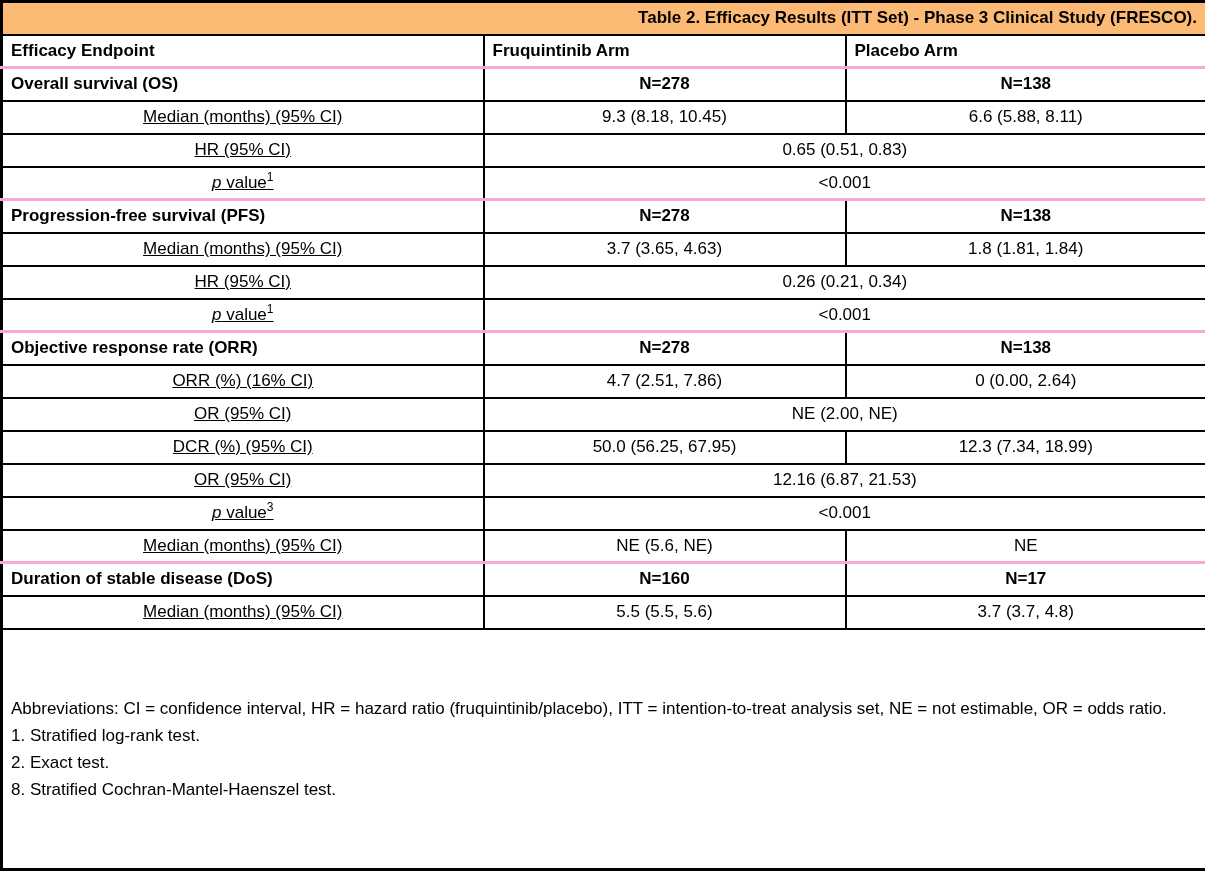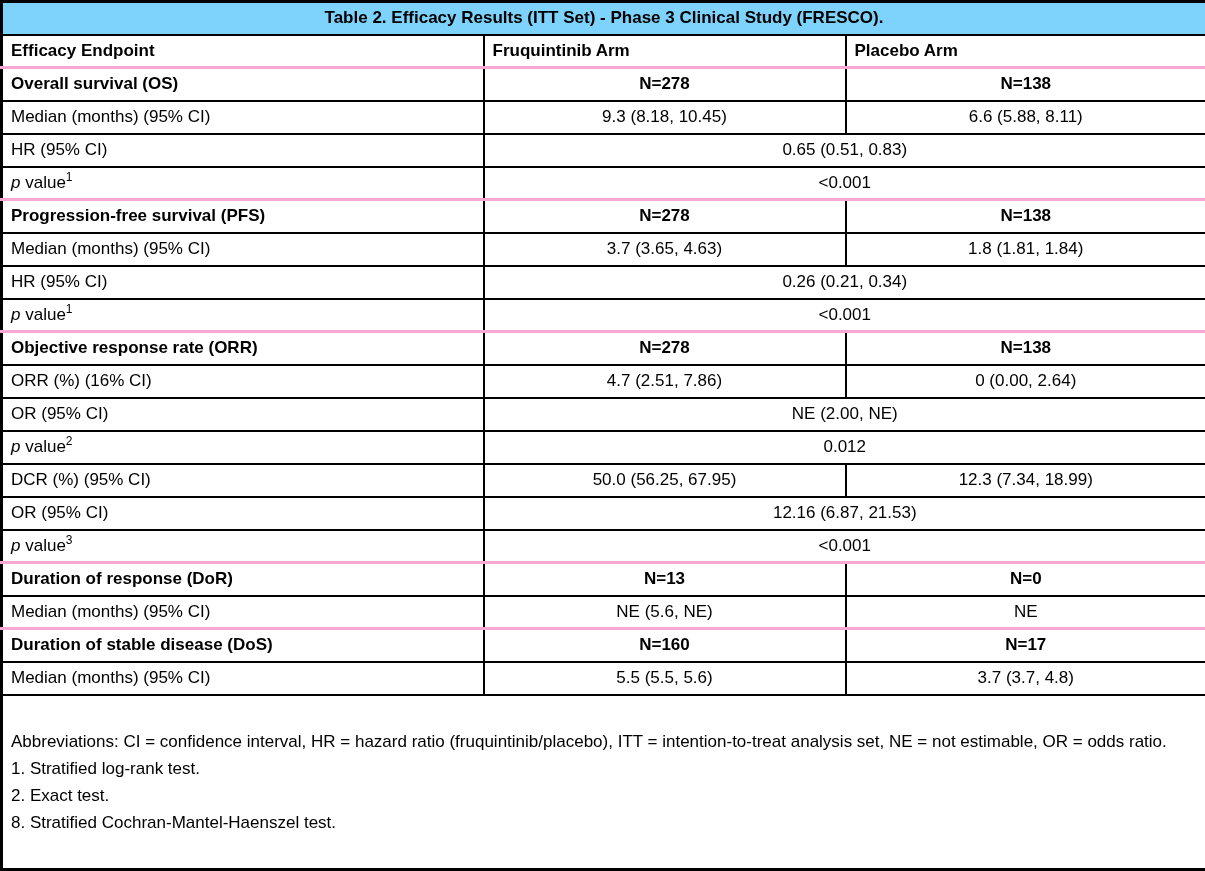--- a/index.html
+++ b/index.html
@@ -26,23 +26,23 @@
     border: 2px solid #000;
     padding: 0 8px;
     vertical-align: middle;
     overflow: hidden;
     white-space: nowrap;
   }
   tr.h33 { height: 33px; }
 
   
   td.title-cell {
-    background: #7dd3fc;
-    font-weight: bold;
-    text-align: center;
+    background: #fdba74;
+    font-weight: bold;
+    text-align: right;
     border-bottom: 3px solid #000;
   }
 
   
   td.col-head {
     font-weight: bold;
     text-align: left;
     border-bottom: 3px solid #000;
   }
 
@@ -54,23 +54,24 @@
   td.section-label {
     text-align: left;
   }
   td.n-cell {
     text-align: center;
     font-weight: bold;
   }
 
   
   td.endpoint-label {
-    text-align: left;
+    text-align: center;
     padding-left: 22px;
     font-weight: normal;
+    text-decoration: underline;
   }
   td.value-cell {
     text-align: center;
     font-weight: normal;
   }
   td.endpoint-label i { font-style: italic; }
   td.endpoint-label sup {
     font-size: 12px;
     line-height: 0;
   }
@@ -153,44 +154,35 @@
   </tr>
   <tr class="h33">
     <td class="endpoint-label">ORR (%) (16% CI)</td>
     <td class="value-cell">4.7 (2.51, 7.86)</td>
     <td class="value-cell">0 (0.00, 2.64)</td>
   </tr>
   <tr class="h33">
     <td class="endpoint-label">OR (95% CI)</td>
     <td class="value-cell" colspan="2">NE (2.00, NE)</td>
   </tr>
-  <tr class="h33">
-    <td class="endpoint-label"><i>p</i><span> value</span><sup>2</sup></td>
-    <td class="value-cell" colspan="2">0.012</td>
-  </tr>
 
   <tr class="h33">
     <td class="endpoint-label">DCR (%) (95% CI)</td>
     <td class="value-cell">50.0 (56.25, 67.95)</td>
     <td class="value-cell">12.3 (7.34, 18.99)</td>
   </tr>
   <tr class="h33">
     <td class="endpoint-label">OR (95% CI)</td>
     <td class="value-cell" colspan="2">12.16 (6.87, 21.53)</td>
   </tr>
   <tr class="h33">
     <td class="endpoint-label"><i>p</i><span> value</span><sup>3</sup></td>
     <td class="value-cell" colspan="2">&lt;0.001</td>
   </tr>
 
-  <tr class="h33 section">
-    <td class="section-label">Duration of response (DoR)</td>
-    <td class="n-cell">N=13</td>
-    <td class="n-cell">N=0</td>
-  </tr>
   <tr class="h33">
     <td class="endpoint-label">Median (months) (95% CI)</td>
     <td class="value-cell">NE (5.6, NE)</td>
     <td class="value-cell">NE</td>
   </tr>
 
   <tr class="h33 section">
     <td class="section-label">Duration of stable disease (DoS)</td>
     <td class="n-cell">N=160</td>
     <td class="n-cell">N=17</td>

